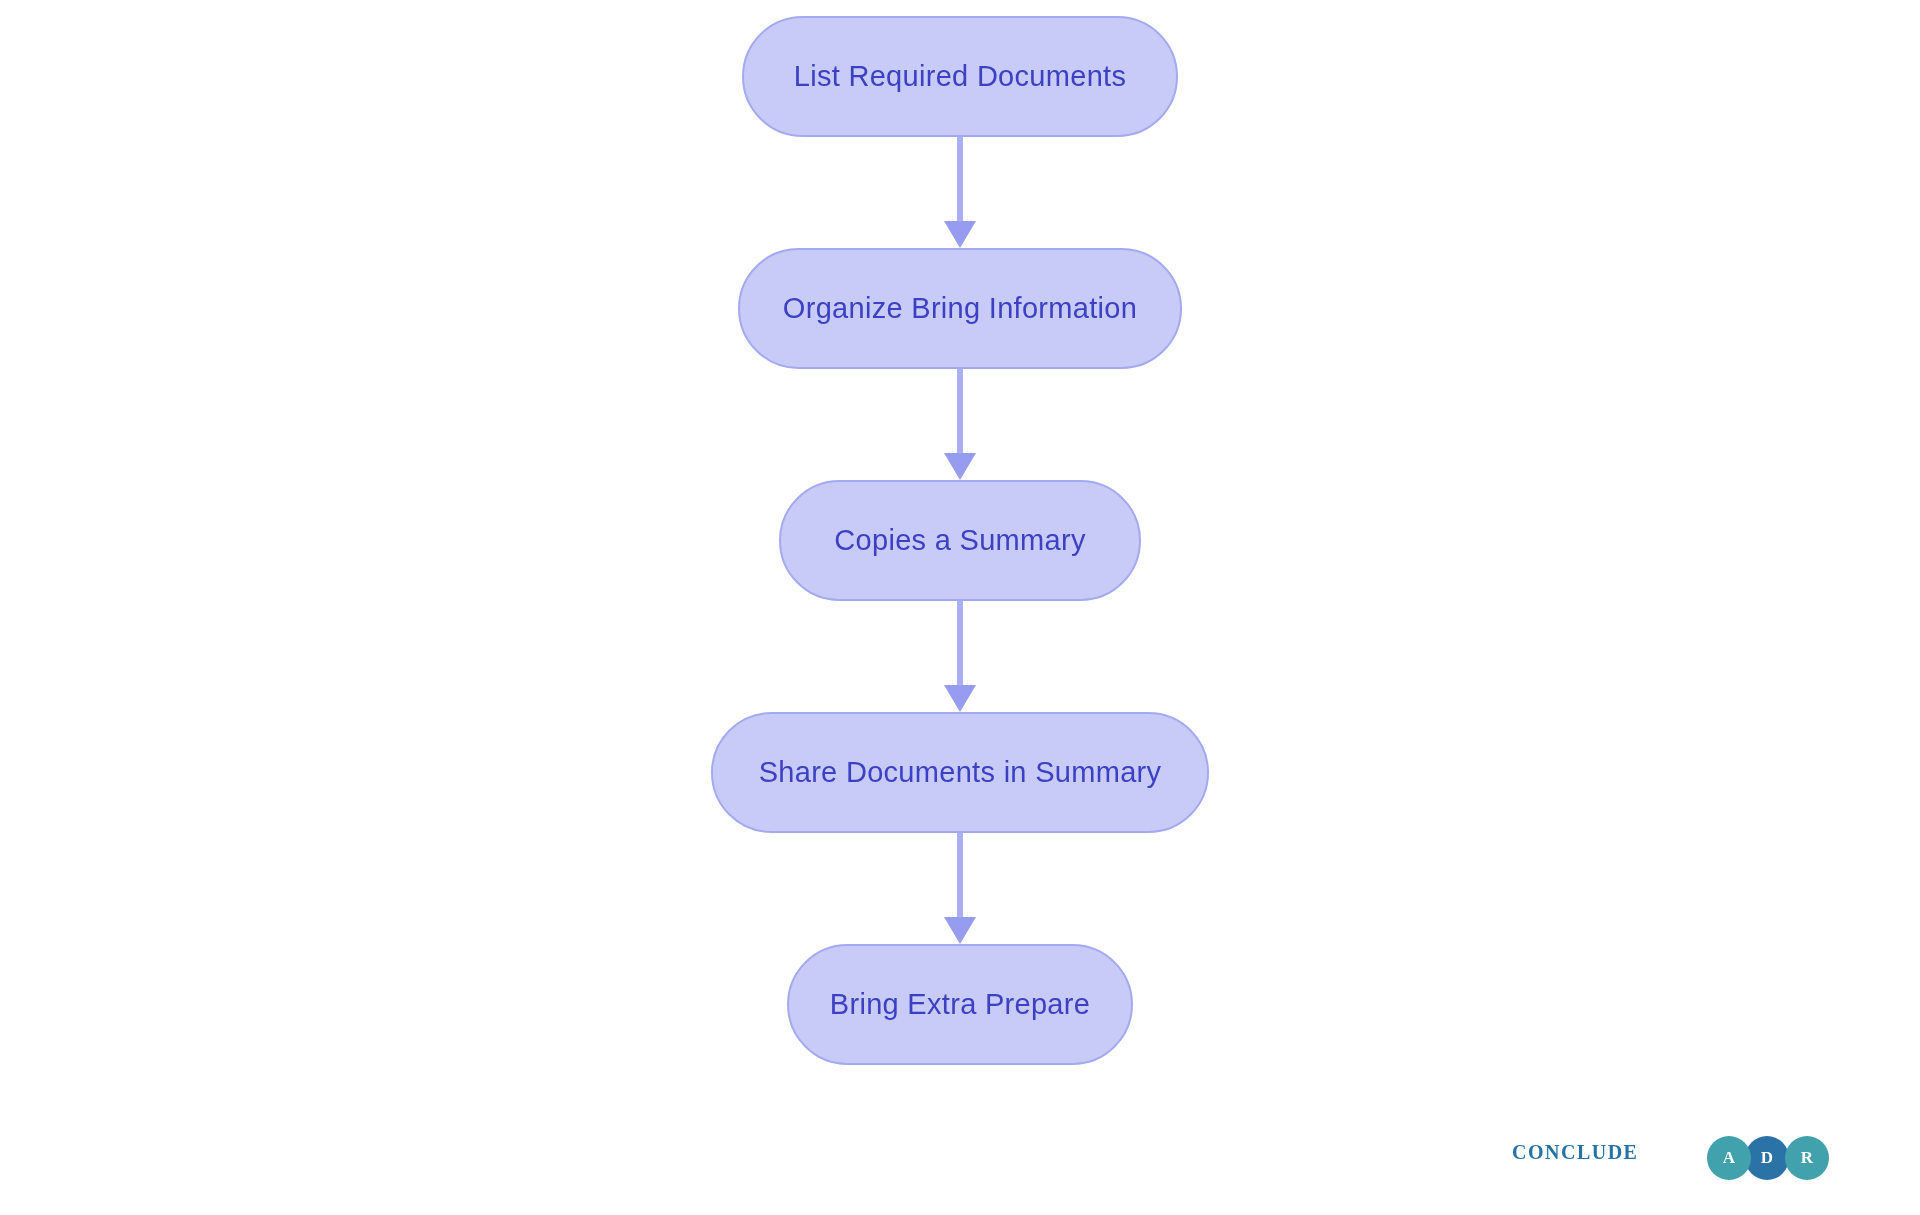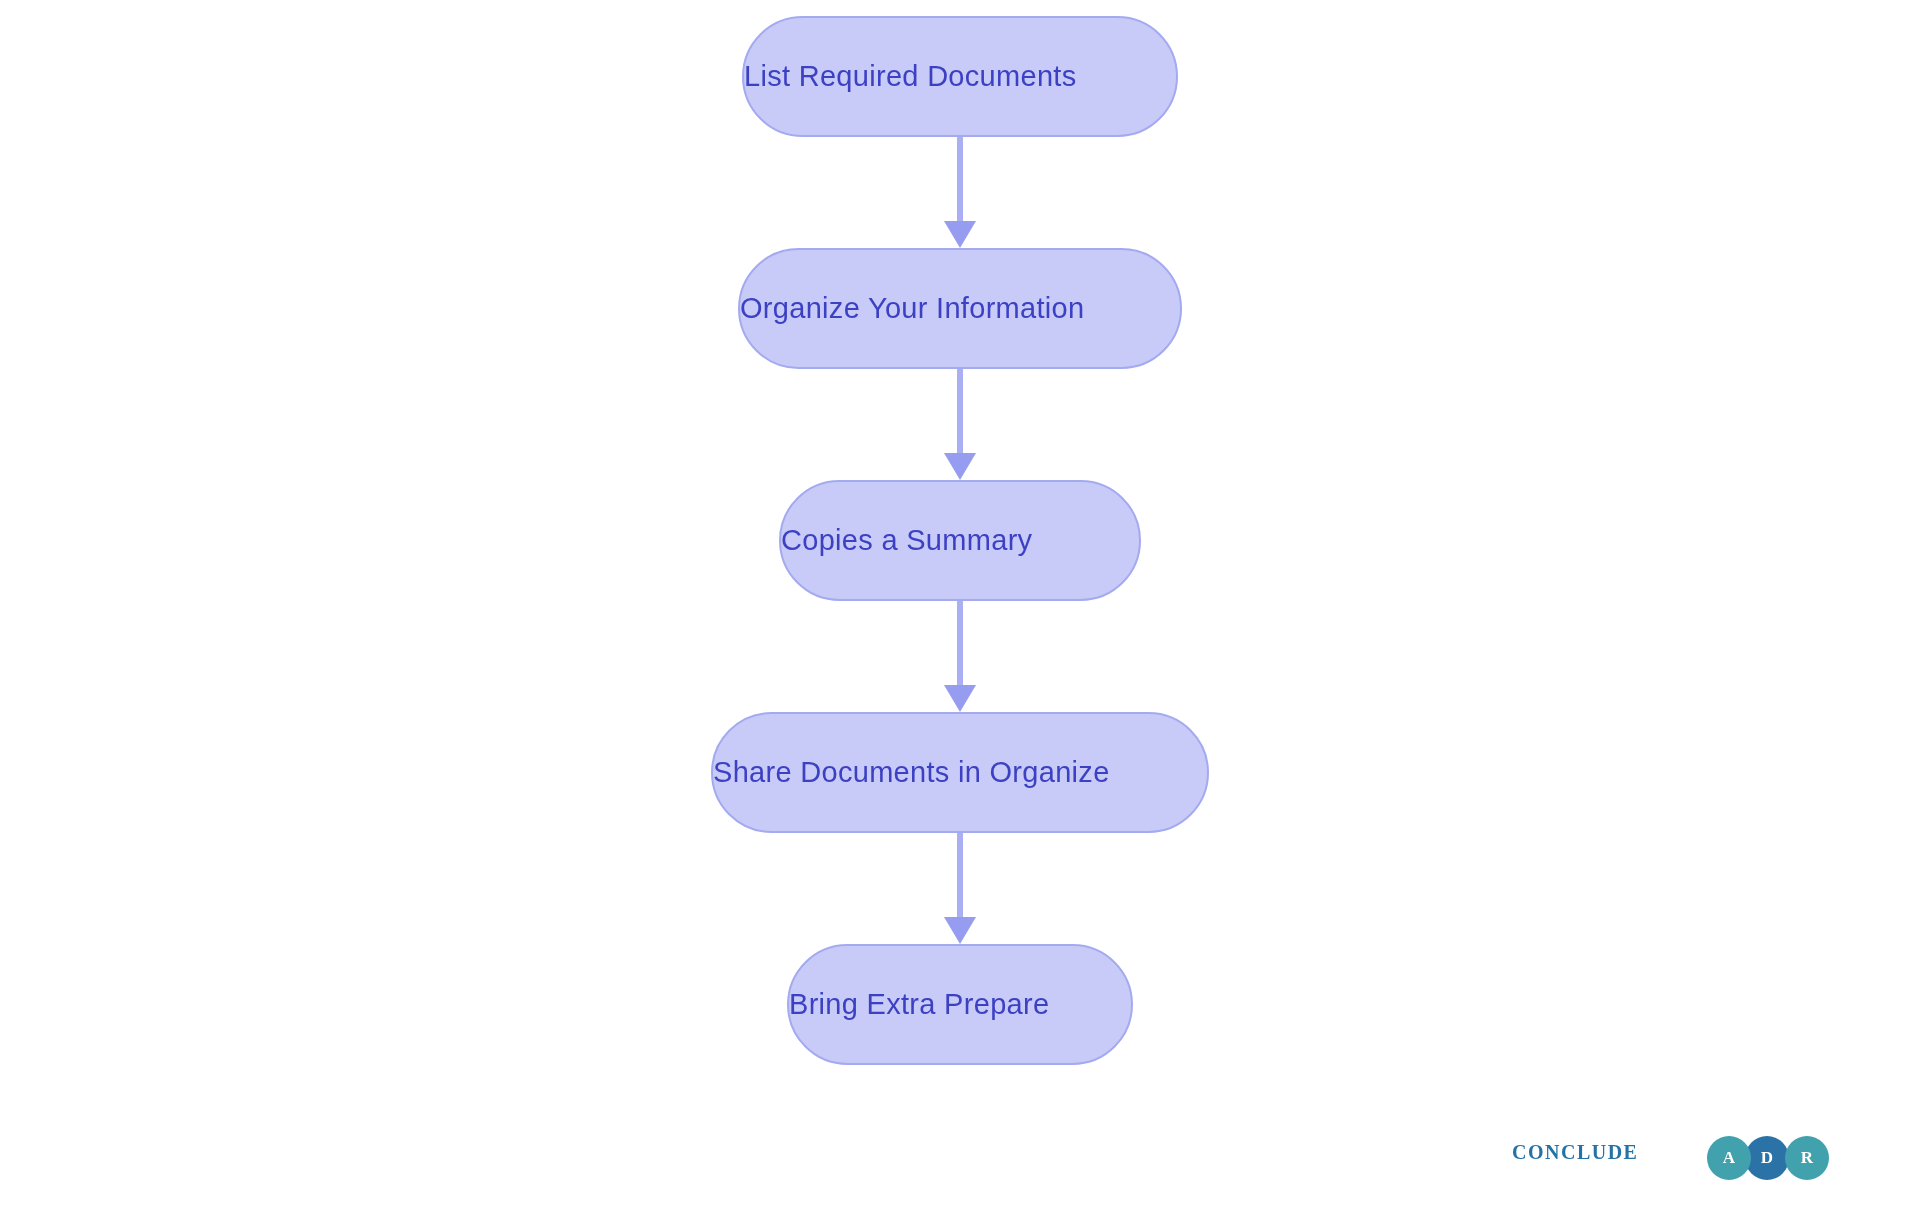--- a/index.html
+++ b/index.html
@@ -20,21 +20,21 @@
 
   .canvas{position:absolute;inset:0;}
 
   .node{
     position:absolute;
     background:var(--node-fill);
     border:2px solid var(--node-border);
     border-radius:61px;
     display:flex;
     align-items:center;
-    justify-content:flex-start;
+    justify-content:center;
     height:121px;
   }
   .node .label{
     color:var(--node-text);
     font-size:29px;
     letter-spacing:0.3px;
     white-space:nowrap;
   }
   .node-1{left:742px;top:16px;width:436px;}
   .node-2{left:738px;top:248px;width:444px;}
@@ -100,39 +100,39 @@
   <div class="node node-1">
     <span class="label">List Required Documents</span>
   </div>
 
   <div class="arrow arrow-1">
     <div class="stem"></div>
     <div class="head"></div>
   </div>
 
   <div class="node node-2">
-    <span class="label">Organize Your Information</span>
+    <span class="label">Organize Bring Information</span>
   </div>
 
   <div class="arrow arrow-2">
     <div class="stem"></div>
     <div class="head"></div>
   </div>
 
   <div class="node node-3">
     <span class="label">Copies a Summary</span>
   </div>
 
   <div class="arrow arrow-3">
     <div class="stem"></div>
     <div class="head"></div>
   </div>
 
   <div class="node node-4">
-    <span class="label">Share Documents in Organize</span>
+    <span class="label">Share Documents in Summary</span>
   </div>
 
   <div class="arrow arrow-4">
     <div class="stem"></div>
     <div class="head"></div>
   </div>
 
   <div class="node node-5">
     <span class="label">Bring Extra Prepare</span>
   </div>

